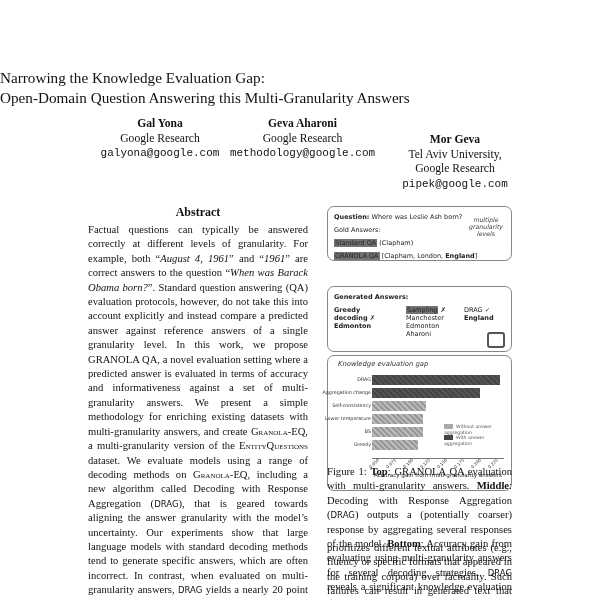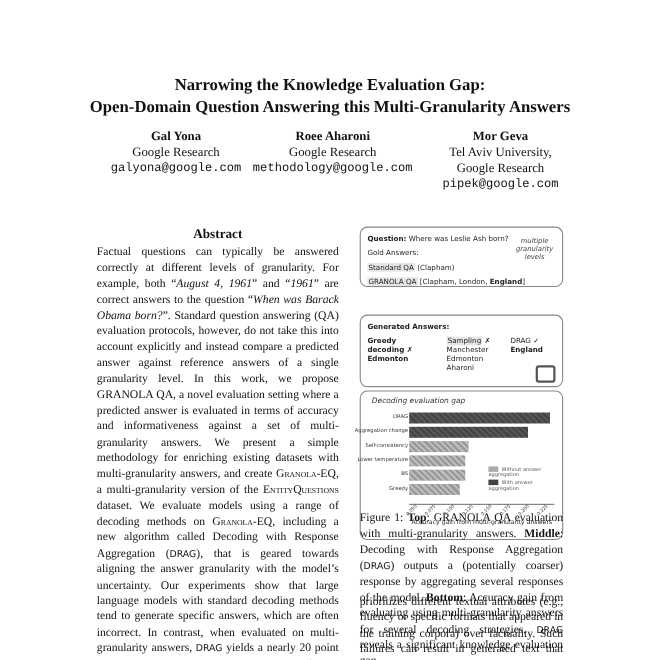--- a/index.html
+++ b/index.html
@@ -1,32 +1,32 @@
 <!DOCTYPE html>
 <html><head>
 <meta charset="utf-8">
 <style>
   html, body { margin:0; padding:0; background:#fff; }
   body { width:600px; height:600px; position:relative; overflow:hidden; font-family:"Liberation Serif", serif; color:#111; }
-  .title { position:absolute; top:68px; left:0; width:600px; text-align:center; font-weight:bold; font-size:15.2px; line-height:20px; }
+  .title { position:absolute; top:68px; left:0; width:600px; font-weight:normal; font-size:15.2px; line-height:20px; }
   .authors { position:absolute; top:117px; left:0; width:600px; }
   .author { position:absolute; text-align:center; font-size:11.6px; line-height:14.5px; }
   .author .name { font-weight:bold; }
   .author .mail { font-family:"Liberation Mono", monospace; font-size:11px; }
   .abstract-h { position:absolute; top:205px; left:88px; width:220px; text-align:center; font-weight:bold; font-size:12px; }
   .col-left { position:absolute; top:223px; left:88px; width:220px; font-size:10.6px; line-height:14.4px; text-align:justify; }
   .col-left p { margin:0; }
   .sc { font-variant:small-caps; }
   .mono-s { font-family:"DejaVu Sans", sans-serif; font-size:8.5px; }
   .figure { position:absolute; top:206px; left:327px; width:185px; font-family:"DejaVu Sans", sans-serif; }
   .box { border:1px solid #888; border-radius:7px; padding:4px 6px; position:relative; margin-bottom:3px; font-size:6.5px; color:#222; }
   .box1 { height:45px; }
   .box2 { height:56px;margin-top:25px; }
   .box3 { height:126px; }
-  .hl { background:#e5e5e5; padding:0 1px; }
+  .hl { background:#737373; padding:0 1px; }
   .row { margin:2px 0 5px 0; white-space:nowrap; }
   .multi { position:absolute; right:8px; top:9px; font-style:italic; text-align:center; color:#444; font-size:6.2px; line-height:7px; }
   .gen-cols { display:flex; gap:10px; margin-top:4px; }
   .gen-col { line-height:8px; }
   .bold { font-weight:bold; }
   .robot { position:absolute; right:6px; bottom:3px; width:14px; height:12px; border:2px solid #555; border-radius:3px; }
   .gap-label { font-style:italic; font-size:6.8px; color:#333; margin-left:4px; }
   .chart { position:absolute; left:0; top:18px; width:185px; height:100px; }
   .bar-label { position:absolute; right:142px; font-size:4.8px; color:#333; white-space:nowrap; }
   .bar { position:absolute; left:44px; height:10px; }
@@ -48,25 +48,25 @@
   <div>Open-Domain Question Answering this Multi-Granularity Answers</div>
 </div>
 
 <div class="authors">
   <div class="author" style="left:95px;width:130px;">
     <div class="name">Gal Yona</div>
     <div>Google Research</div>
     <div class="mail">galyona@google.com</div>
   </div>
   <div class="author" style="left:225px;width:155px;">
-    <div class="name">Roee Aharoni</div>
+    <div class="name">Geva Aharoni</div>
     <div>Google Research</div>
     <div class="mail">methodology@google.com</div>
   </div>
-  <div class="author" style="left:390px;width:130px;">
+  <div class="author" style="left:390px;width:130px;margin-top:16px;">
     <div class="name">Mor Geva</div>
     <div>Tel Aviv University,</div>
     <div>Google Research</div>
     <div class="mail">pipek@google.com</div>
   </div>
 </div>
 
 <div class="abstract-h">Abstract</div>
 <div class="col-left">
   <p><span>Factual questions can typically be answered correctly at different levels of granularity. For example, both “</span><i>August 4, 1961</i><span>” and “</span><i>1961</i><span>” are correct answers to the question “</span><i>When was Barack Obama born?</i><span>”. Standard question answering (QA) evaluation protocols, however, do not take this into account explicitly and instead compare a predicted answer against reference answers of a single granularity level. In this work, we propose GRANOLA QA, a novel evaluation setting where a predicted answer is evaluated in terms of accuracy and informativeness against a set of multi-granularity answers. We present a simple methodology for enriching existing datasets with multi-granularity answers, and create </span><span class="sc">Granola-EQ</span><span>, a multi-granularity version of the </span><span class="sc">EntityQuestions</span><span> dataset. We evaluate models using a range of decoding methods on </span><span class="sc">Granola-EQ</span><span>, including a new algorithm called Decoding with Response Aggregation (</span><span class="mono-s">DRAG</span><span>), that is geared towards aligning the answer granularity with the model’s uncertainty. Our experiments show that large language models with standard decoding methods tend to generate specific answers, which are often incorrect. In contrast, when evaluated on multi-granularity answers, </span><span class="mono-s">DRAG</span><span> yields a nearly 20 point increase in accuracy on average, which further increases for rare entities, revealing that standard evaluation and de-</span></p>
@@ -100,21 +100,21 @@
       </div>
       <div class="gen-col">
         <div><span>DRAG</span> <span>✓</span></div>
         <div class="bold">England</div>
       </div>
     </div>
     <div class="robot"></div>
   </div>
 
   <div class="box box3">
-    <div class="gap-label">Decoding evaluation gap</div>
+    <div class="gap-label">Knowledge evaluation gap</div>
     <div class="chart">
       <div class="bar-label" style="top:3px;">DRAG</div>
       <div class="bar-label" style="top:16px;">Aggregation change</div>
       <div class="bar-label" style="top:29px;">Self-consistency</div>
       <div class="bar-label" style="top:42px;">Lower temperature</div>
       <div class="bar-label" style="top:55px;">BS</div>
       <div class="bar-label" style="top:68px;">Greedy</div>
       <div class="bar dark" style="top:1px;width:128px;"></div>
       <div class="bar dark" style="top:14px;width:108px;"></div>
       <div class="bar light" style="top:27px;width:54px;"></div>

